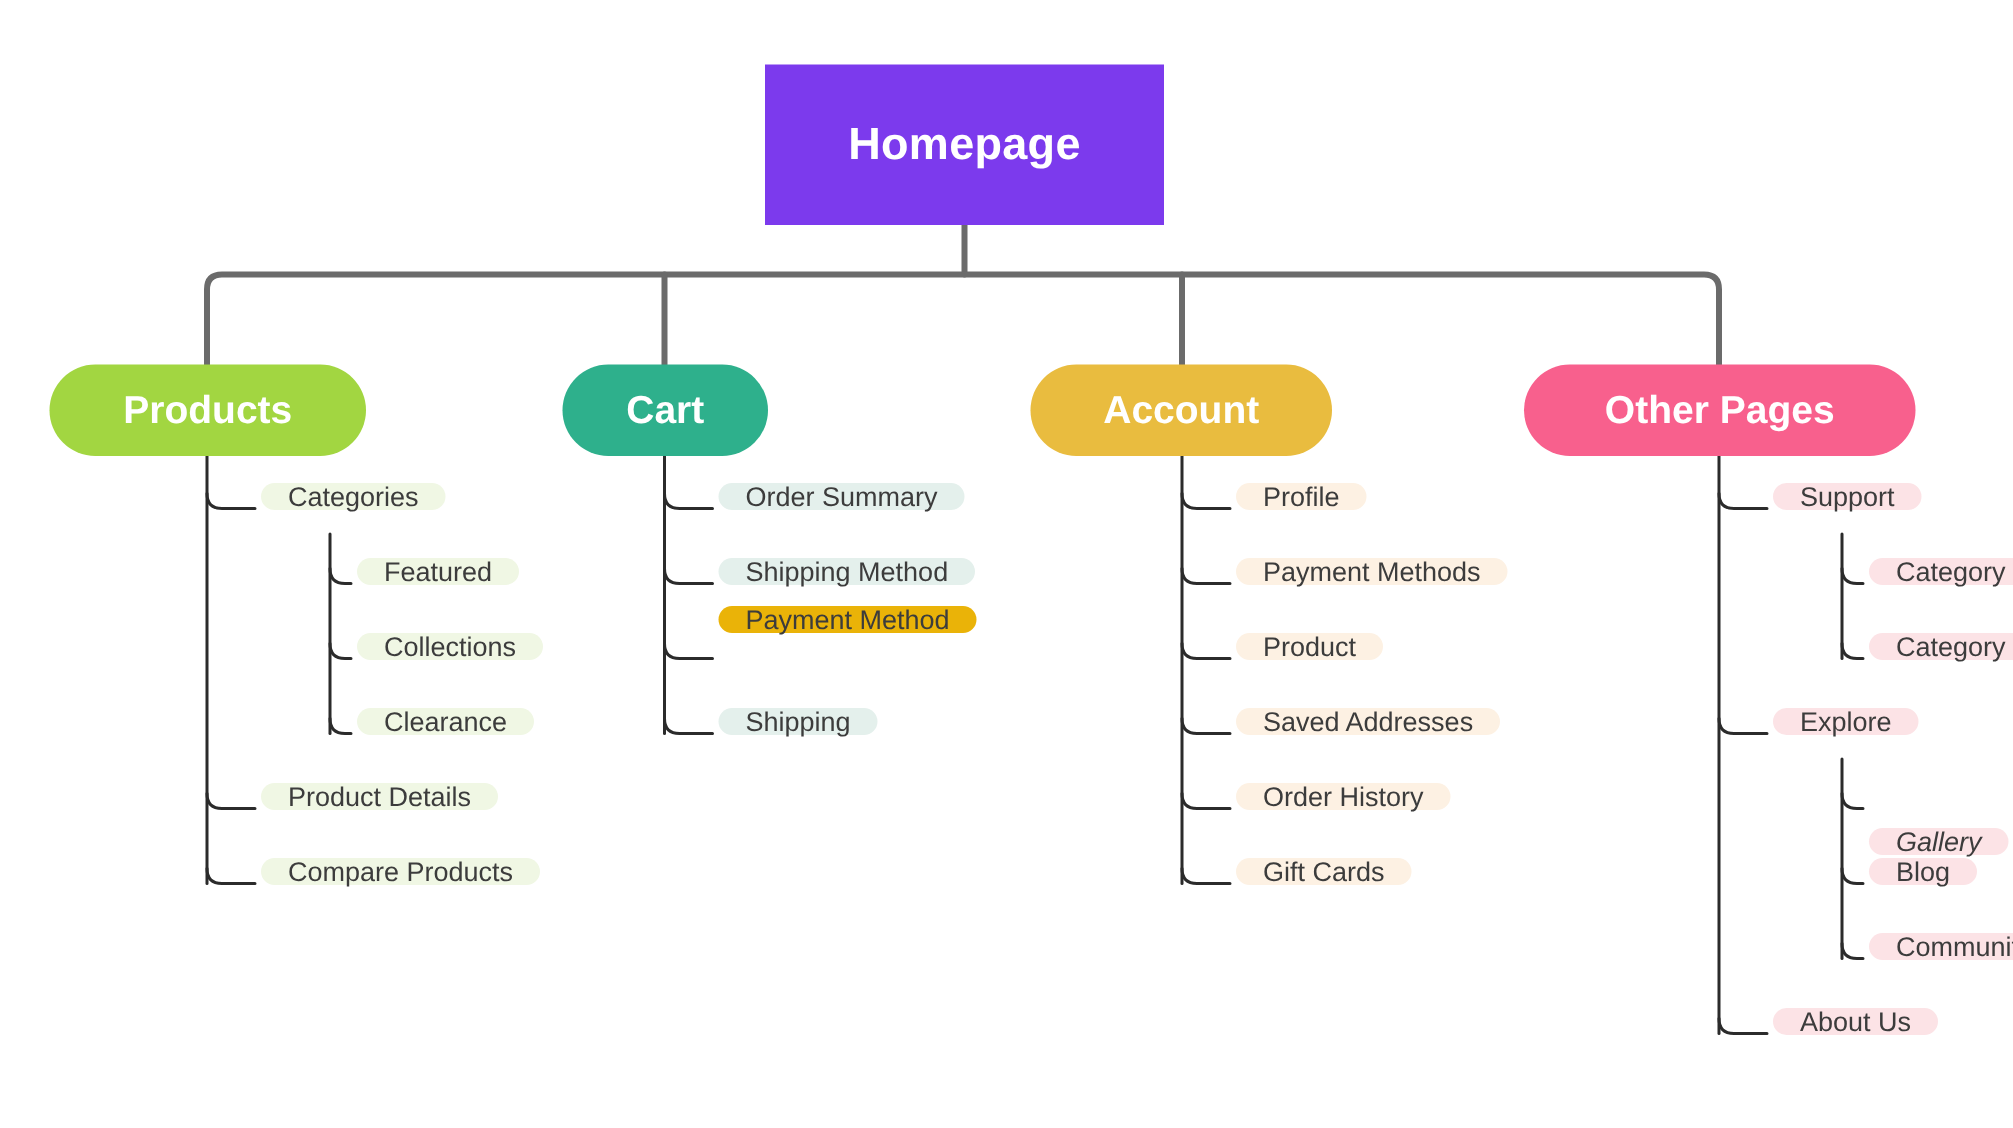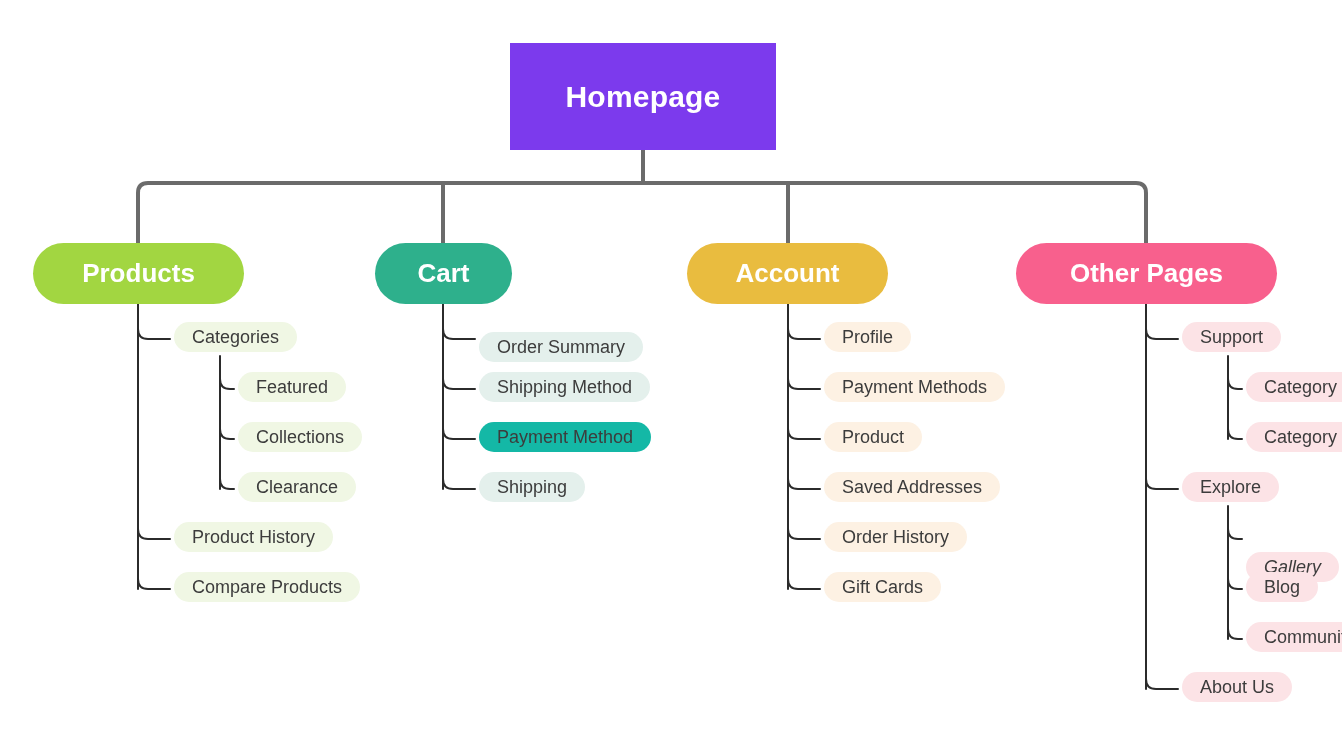--- a/index.html
+++ b/index.html
@@ -65,21 +65,21 @@
 
   
   .leaf-node {
     position: absolute;
     display: flex;
     align-items: center;
     justify-content: flex-start;
     border-radius: 18px;
     box-sizing: border-box;
     padding: 0 18px;
-    height: 30px;
+    height: 18px;
   }
   .leaf-node .node-label {
     color: #3c3c3c;
     font-size: 18px;
     font-weight: normal;
     white-space: nowrap;
     line-height: 1;
   }
 </style>
 </head>
@@ -136,35 +136,35 @@
       <div class="leaf-node" style="left: 238px; top: 372px; background: rgb(240, 247, 228);">
         <span class="node-label">Featured</span>
       </div>
       <div class="leaf-node" style="left: 238px; top: 422px; background: rgb(240, 247, 228);">
         <span class="node-label">Collections</span>
       </div>
       <div class="leaf-node" style="left: 238px; top: 472px; background: rgb(240, 247, 228);">
         <span class="node-label">Clearance</span>
       </div>
       <div class="leaf-node" style="left: 174px; top: 522px; background: rgb(240, 247, 228);">
-        <span class="node-label">Product History</span>
+        <span class="node-label">Product Details</span>
       </div>
       <div class="leaf-node" style="left: 174px; top: 572px; background: rgb(240, 247, 228);">
         <span class="node-label">Compare Products</span>
       </div>
       <div class="l2-node" style="left: 375px; top: 243px; width: 137px; height: 61px; background: rgb(46, 176, 140);">
         <span class="node-label">Cart</span>
       </div>
-      <div class="leaf-node" style="left: 479px; top: 332px; background: rgb(228, 240, 236); align-items: center;">
+      <div class="leaf-node" style="left: 479px; top: 322px; background: rgb(228, 240, 236); align-items: center;">
         <span class="node-label">Order Summary</span>
       </div>
       <div class="leaf-node" style="left: 479px; top: 372px; background: rgb(228, 240, 236);">
         <span class="node-label">Shipping Method</span>
       </div>
-      <div class="leaf-node" style="left: 479px; top: 422px; background: #14b8a6;">
+      <div class="leaf-node" style="left: 479px; top: 404px; background: #eab308;">
         <span class="node-label">Payment Method</span>
       </div>
       <div class="leaf-node" style="left: 479px; top: 472px; background: rgb(228, 240, 236);">
         <span class="node-label">Shipping</span>
       </div>
       <div class="l2-node" style="left: 687px; top: 243px; width: 201px; height: 61px; background: rgb(233, 188, 63);">
         <span class="node-label">Account</span>
       </div>
       <div class="leaf-node" style="left: 824px; top: 322px; background: rgb(253, 241, 227);">
         <span class="node-label">Profile</span>

